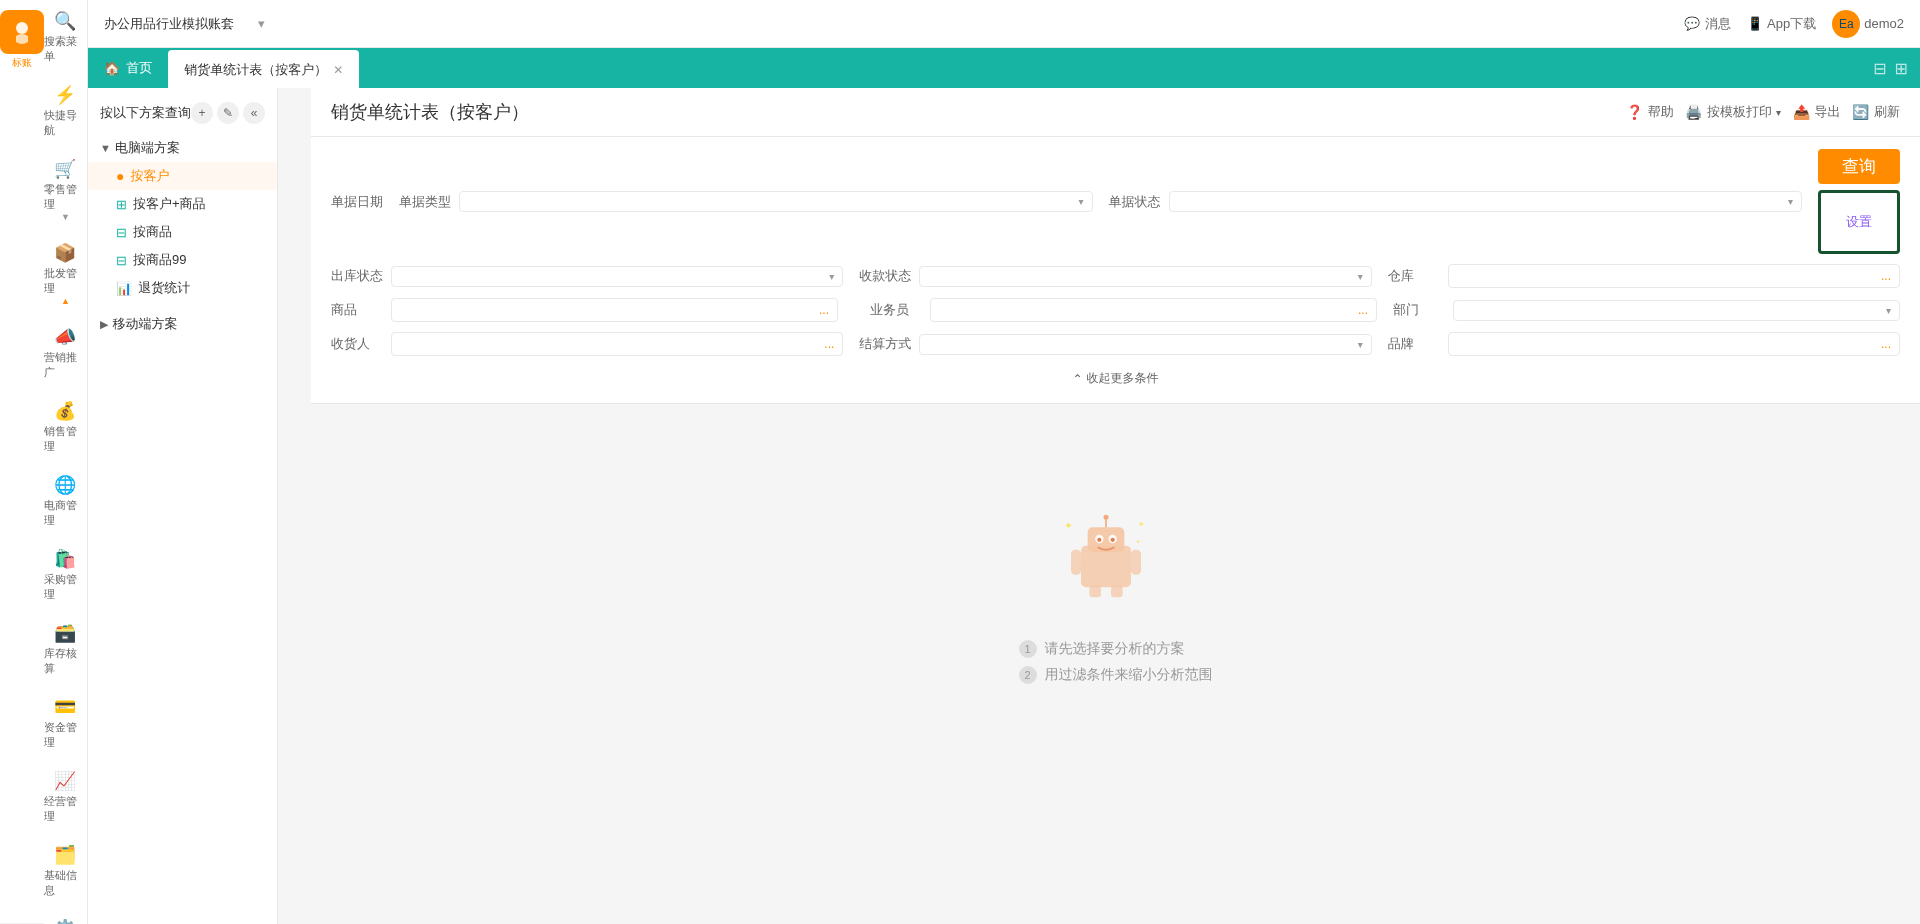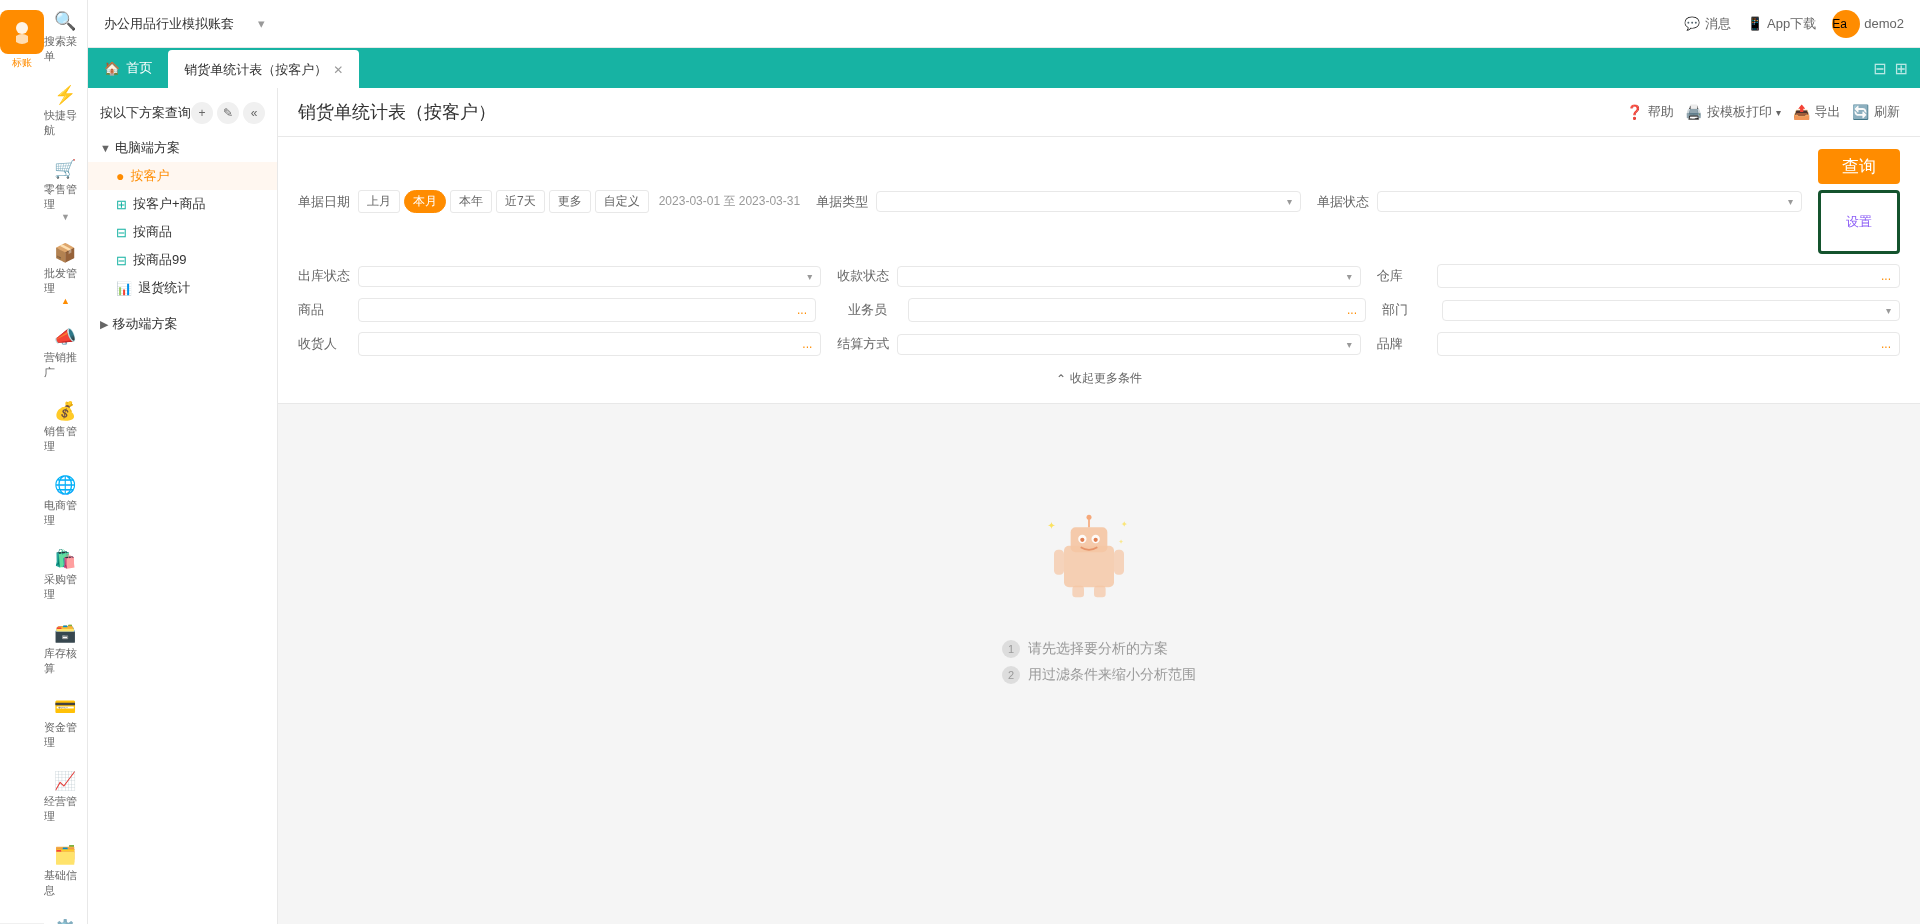--- a/index.html
+++ b/index.html
@@ -17,31 +17,31 @@
 
     
     .main-container { flex: 1; display: flex; flex-direction: column; height: 100%; overflow: hidden; }
 
     
     .top-nav { height: 48px; background: #fff; display: flex; align-items: center; padding: 0 16px; border-bottom: 1px solid #e8e8e8; justify-content: space-between; }
     .top-nav-left { display: flex; align-items: center; gap: 24px; }
     .app-title { font-size: 13px; color: #333; }
     .top-nav-right { display: flex; align-items: center; gap: 16px; }
     .top-nav-icon { display: flex; align-items: center; gap: 4px; color: #666; font-size: 13px; cursor: pointer; }
-    .avatar { width: 28px; height: 28px; border-radius: 50%; background: #ff8c00; display: flex; align-items: center; color: #000000; font-size: 12px; }
+    .avatar { width: 28px; height: 28px; border-radius: 50%; background: #ff8c00; display: flex; align-items: center; justify-content: center; color: #0c4a6e; font-size: 12px; }
 
     
     .tab-bar { height: 40px; background: #17b3a3; display: flex; align-items: center; padding: 0 0; }
     .tab { height: 40px; display: flex; align-items: center; padding: 0 16px; cursor: pointer; color: rgba(255,255,255,0.85); font-size: 13px; gap: 6px; }
     .tab.active { background: #fff; color: #333; border-radius: 4px 4px 0 0; margin-top: 4px; }
     .tab-close { color: #999; font-size: 12px; cursor: pointer; }
     .tab-home { color: white; padding: 0 16px; }
 
     
-    .content-area { flex: 1; display: flex; overflow: hidden; background: #f5f5f5; }
+    .content-area { flex: 1; display: flex; overflow: hidden; background: #f5f5f5; gap: 33px; }
 
     
     .left-panel { width: 190px; background: #fff; border-right: 1px solid #e8e8e8; padding: 8px 0; overflow-y: auto; }
     .panel-header { display: flex; align-items: center; justify-content: space-between; padding: 6px 12px; font-size: 12px; color: #666; }
     .panel-header-text { font-size: 13px; color: #333; font-weight: 500; }
     .panel-actions { display: flex; gap: 4px; }
     .panel-action-btn { width: 22px; height: 22px; border-radius: 50%; background: #f0f0f0; display: flex; align-items: center; justify-content: center; cursor: pointer; color: #666; font-size: 12px; }
     .tree-section { padding: 4px 0; }
     .tree-parent { display: flex; align-items: center; padding: 5px 12px; cursor: pointer; color: #333; font-size: 13px; gap: 4px; }
     .tree-child { display: flex; align-items: center; padding: 5px 12px 5px 28px; cursor: pointer; color: #333; font-size: 13px; gap: 6px; }
@@ -280,29 +280,20 @@
           </div>
         </div>
       </div>
 
       <div class="filter-area">
 
         <div style="display:flex;align-items:center;gap:16px;margin-bottom:10px;">
 
           <div class="filter-item">
             <span class="filter-label">单据日期</span>
-            <div class="filter-date-btns">
-              <button class="date-btn">上月</button>
-              <button class="date-btn active">本月</button>
-              <button class="date-btn">本年</button>
-              <button class="date-btn">近7天</button>
-              <button class="date-btn">更多</button>
-              <button class="date-btn">自定义</button>
-              <span class="date-range" style="margin-left:6px;">2023-03-01 至 2023-03-31</span>
-            </div>
           </div>
 
           <div class="filter-item" style="flex:1;">
             <span class="filter-label">单据类型</span>
             <div class="filter-select" style="flex:1;">
               <span class="select-placeholder"></span>
               <span class="select-arrow">▾</span>
             </div>
           </div>
 

